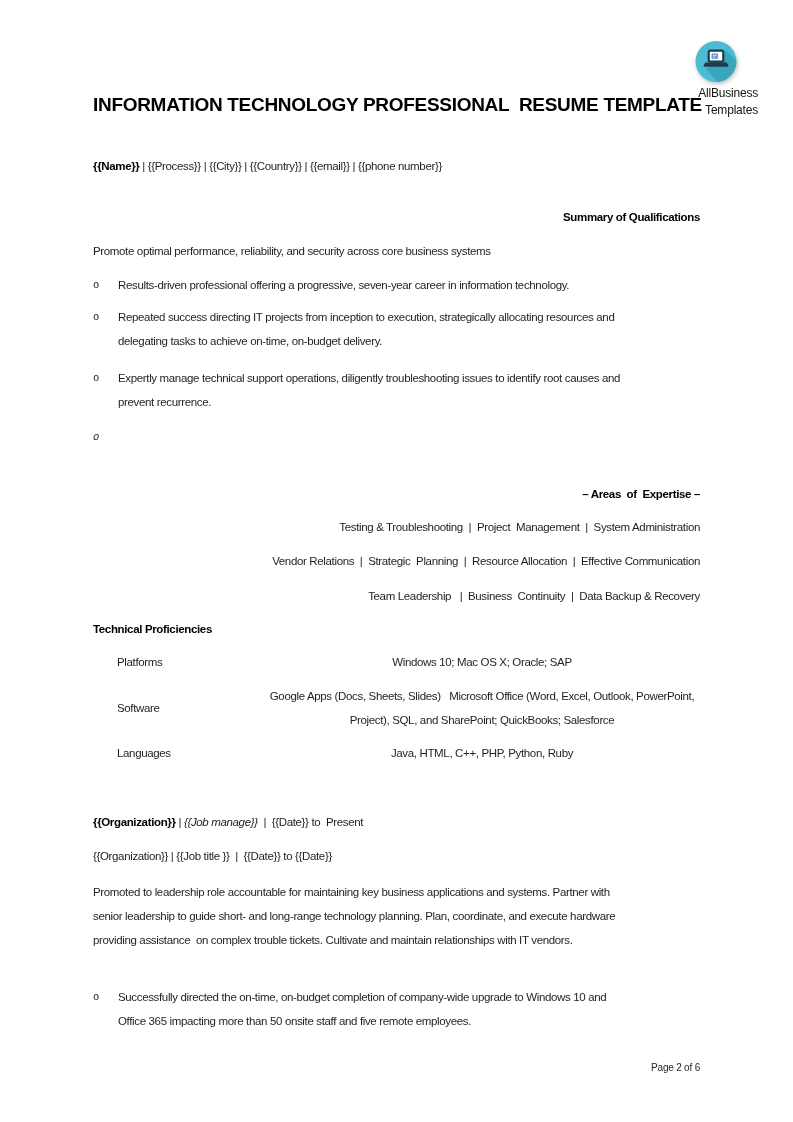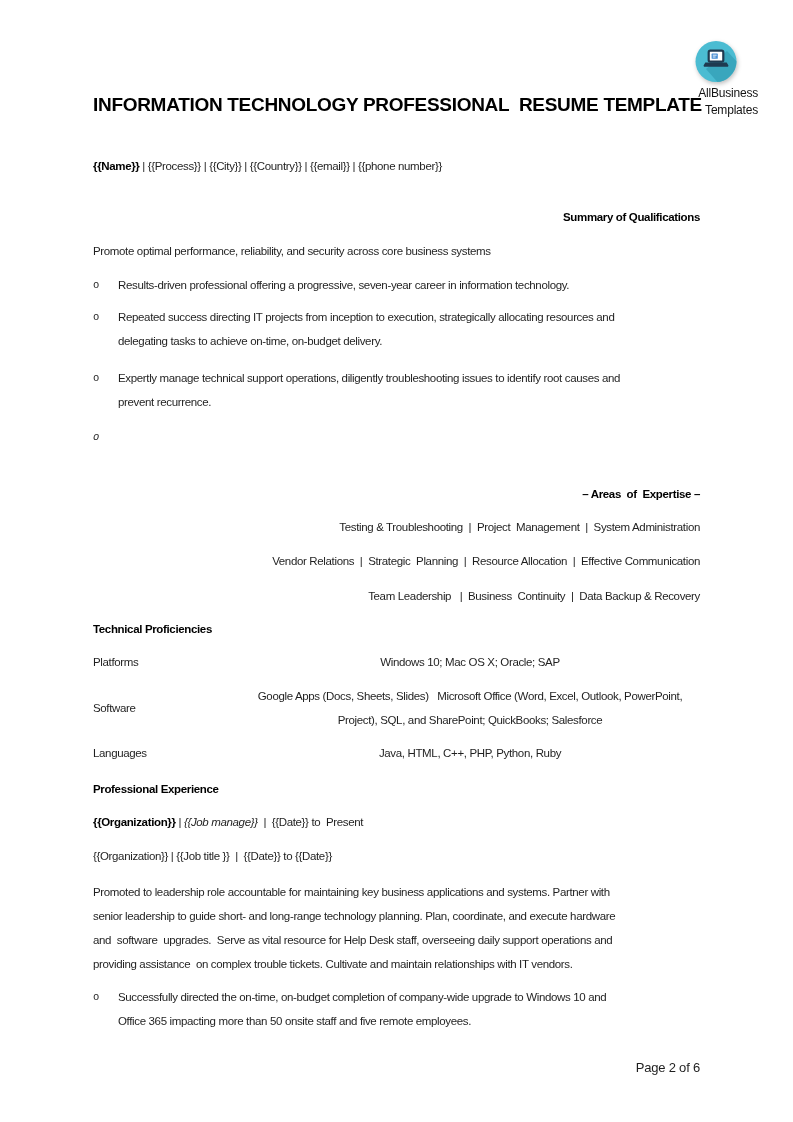--- a/index.html
+++ b/index.html
@@ -25,23 +25,23 @@
   }
   .heading{font-weight:bold;color:#000;}
   .bullet{display:flex;}
   .bullet .marker{
     width:25px;flex:0 0 25px;line-height:24px;
     font-family:"Liberation Mono","DejaVu Sans Mono",monospace;
     font-size:10.5px;
   }
   .marker-italic{font-style:italic;}
   .tp-row{display:flex;}
-  .tp-label{width:147px;flex:0 0 147px;line-height:24px;}
+  .tp-label{width:147px;flex:0 0 147px;line-height:24px;margin-left:24px;}
   .tp-value{flex:1;text-align:center;}
-  .footer-text{font-size:13px;letter-spacing:-0.2px;}
+  .footer-text{font-size:10px;letter-spacing:-0.2px;}
   
   .logo{position:absolute;left:673px;top:40px;width:85px;text-align:right;}
   .logo svg{display:block;margin:0 auto;filter:drop-shadow(1px 2px 2px rgba(0,0,0,0.25));}
   .brand{font-size:12px;line-height:13.5px;color:#141414;letter-spacing:-0.2px;margin-top:3px;}
 </style>
 </head>
 <body>
 
 <div class="page">
 
@@ -117,30 +117,28 @@
       <div class="line">Project), SQL, and SharePoint; QuickBooks; Salesforce</div>
     </div>
   </div>
   <div class="abs tp-row" style="top:741px">
     <div class="tp-label line">Languages</div>
     <div class="tp-value">
         <div class="line">Java, HTML, C++, PHP, Python, Ruby</div>
       </div>
   </div>
 
-  <div class="abs line heading" style="top:777px">Professional Experience</div>
 
   <div class="abs line" style="top:810px"><span class="b">{{Organization}}</span><span> | </span><span class="i">{{Job manage}}</span><span>  |  {{Date}} to  Present</span></div>
 
   <div class="abs line" style="top:844px">{{Organization}} | {{Job title }}  |  {{Date}} to {{Date}}</div>
 
   <div class="abs" style="top:880px">
     <div class="line">Promoted to leadership role accountable for maintaining key business applications and systems. Partner with</div>
     <div class="line">senior leadership to guide short- and long-range technology planning. Plan, coordinate, and execute hardware</div>
-    <div class="line">and  software  upgrades.  Serve as vital resource for Help Desk staff, overseeing daily support operations and</div>
     <div class="line">providing assistance  on complex trouble tickets. Cultivate and maintain relationships with IT vendors.</div>
   </div>
 
   <div class="abs bullet" style="top:985px">
     <span class="marker">o</span>
     <div>
       <div class="line">Successfully directed the on-time, on-budget completion of company-wide upgrade to Windows 10 and</div>
       <div class="line">Office 365 impacting more than 50 onsite staff and five remote employees.</div>
     </div>
   </div>

